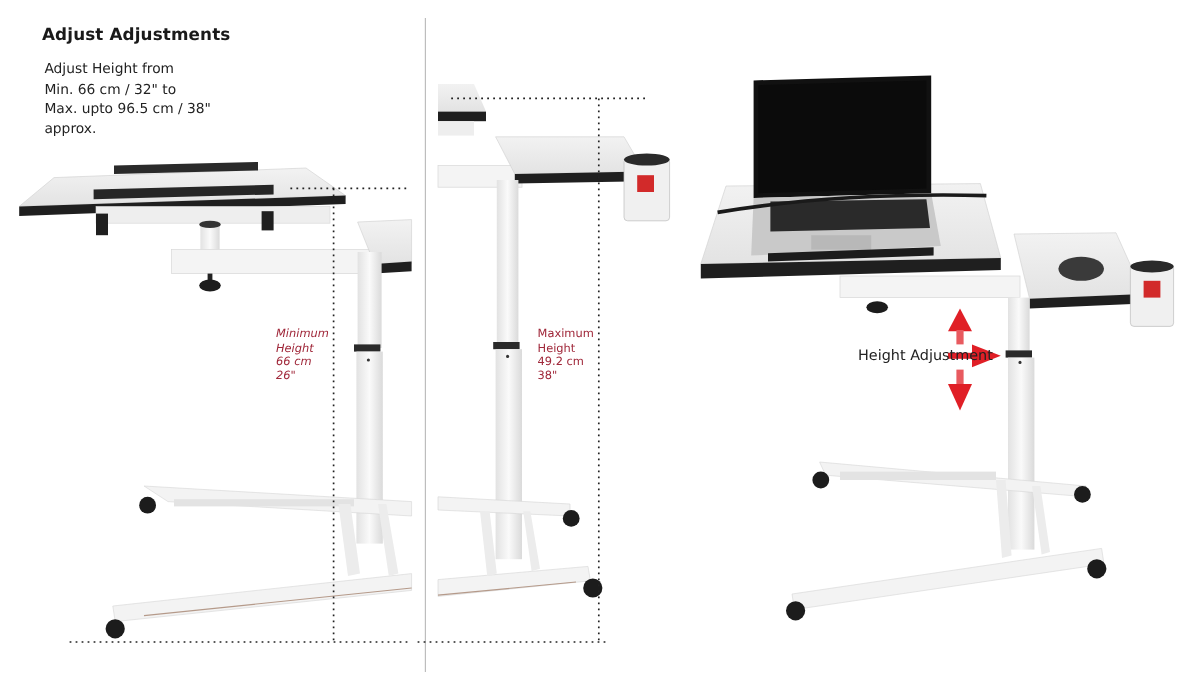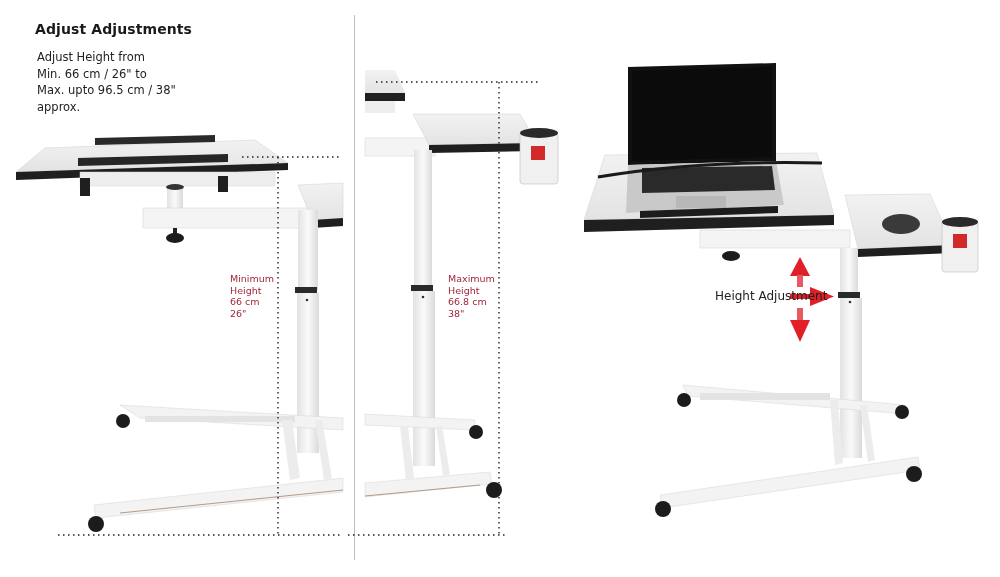--- a/index.html
+++ b/index.html
@@ -11,21 +11,21 @@
   .red-label { font-size: 9.5px; line-height: 11.5px; color: #a0283a; white-space: pre-line; }
   .adj-label { left: 715px; top: 289px; font-size: 12px; color: #222; }
   .divider { left: 354px; top: 15px; width: 1px; height: 545px; background: #bdbdbd; }
   svg { position: absolute; left: 0; top: 0; }
 </style>
 </head>
 <body>
 
 <div class="abs title">Adjust Adjustments</div>
 <div class="abs desc">Adjust Height from
-Min. 66 cm / 26"  to
+Min. 66 cm / 32"  to
 Max. upto 96.5 cm / 38"
 approx.</div>
 <div class="abs divider"></div>
 
 <svg width="1000" height="577" viewBox="0 0 1000 577">
   <defs>
     <linearGradient id="topG" x1="0" y1="0" x2="0" y2="1">
       <stop offset="0" stop-color="#f2f2f2"></stop>
       <stop offset="1" stop-color="#e3e3e3"></stop>
     </linearGradient>
@@ -172,21 +172,21 @@
       <rect x="790" y="294" width="22" height="5"></rect>
       <polygon points="810,287 834,296.5 810,306"></polygon>
     </g>
     <g>
       <rect x="797" y="308" width="6" height="12" fill="#e85a5f"></rect>
       <polygon points="800,342 790,320 810,320"></polygon>
     </g>
   </g>
 </svg>
 
-<div class="abs red-label" style="left:230px; top:273px;">Minimum
+<div class="abs red-label" style="left:230px; top:273px;font-style:italic;">Minimum
 Height
 66 cm
 26"</div>
 <div class="abs red-label" style="left:448px; top:273px;">Maximum
 Height
-66.8 cm
+49.2 cm
 38"</div>
 <div class="abs adj-label">Height Adjustment</div>
 
 </body></html>

